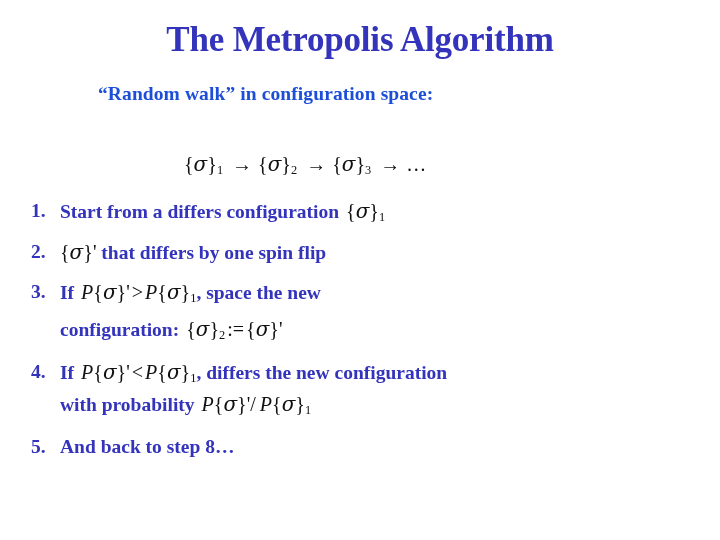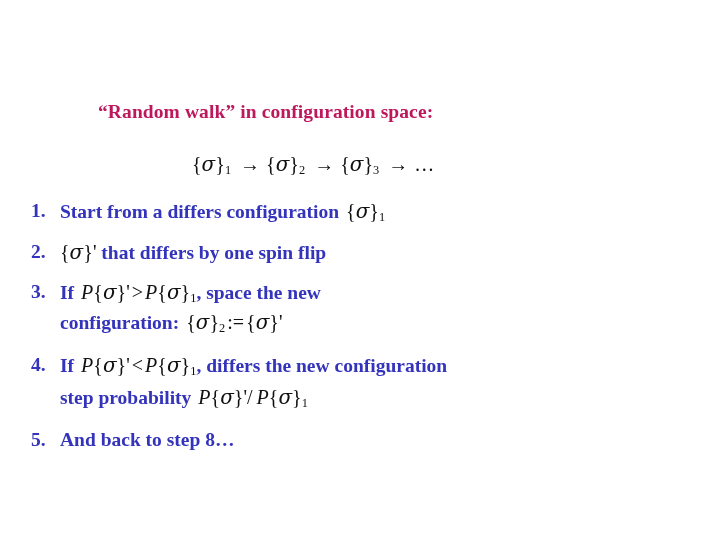--- a/index.html
+++ b/index.html
@@ -32,31 +32,31 @@
     font-weight: bold;
     color: #3333bb;
     letter-spacing: -0.2px;
     line-height: 1.05;
   }
 
   
   .subtitle {
     position: absolute;
     left: 98px;
-    top: 101px;
+    top: 83px;
     font-size: 19.5px;
     font-weight: bold;
-    color: #be185d;
+    color: #1d4ed8;
     letter-spacing: 0.1px;
   }
 
   
   .chain-eq {
     position: absolute;
-    left: 192px;
+    left: 184px;
     top: 152px;
     font-size: 21px;
     color: #111111;
     white-space: nowrap;
   }
 
   
   .steps {
     position: absolute;
     left: 0;
@@ -79,21 +79,21 @@
     top: 0;
     color: #3333bb;
     font-weight: bold;
     font-size: 19.5px;
   }
   .step .line {
     display: block;
     white-space: nowrap;
   }
   .step .line2 {
-    margin-top: 1px;
+    margin-top: 8px;
   }
 
   
   .math {
     color: #111111;
     font-weight: normal;
     font-family: "Liberation Serif", "DejaVu Serif", serif;
     font-size: 20px;
     white-space: nowrap;
   }
@@ -108,20 +108,21 @@
   .math .prime { font-style: normal; }
   .sp { display: inline-block; width: 7px; }
   .sp-sm { display: inline-block; width: 4px; }
   .it-j { font-style: italic; }
 </style>
 </head>
 <body>
 
 <div class="slide">
 
+  <div class="slide-title">The Metropolis Algorithm</div>
 
   <div class="subtitle">“Random walk” in configuration space:</div>
 
   <div class="chain-eq">
     <span class="math"><span>{</span><span class="sig">σ</span><span>}</span><sub>1</sub><span class="sp"></span><span class="op">→</span><span class="sp-sm"></span><span>{</span><span class="sig">σ</span><span>}</span><sub>2</sub><span class="sp"></span><span class="op">→</span><span class="sp-sm"></span><span>{</span><span class="sig">σ</span><span>}</span><sub>3</sub><span class="sp"></span><span class="op">→</span><span class="sp-sm"></span><span>…</span></span>
   </div>
 
   <div class="steps">
 
     <div class="step" style="margin-bottom:12px;">
@@ -136,21 +137,21 @@
 
     <div class="step" style="margin-bottom:14px;">
       <span class="num">3.</span>
       <span class="line"><span>If</span><span class="sp"></span><span class="math"><span class="it">P</span>{<span class="sig">σ</span>}<span class="prime">'</span><span class="op">&gt;</span><span class="it">P</span>{<span class="sig">σ</span>}<sub>1</sub></span><span>, space the new</span></span>
       <span class="line line2"><span>configuration:</span><span class="sp"></span><span class="math">{<span class="sig">σ</span>}<sub>2</sub><span class="op">:=</span>{<span class="sig">σ</span>}<span class="prime">'</span></span></span>
     </div>
 
     <div class="step" style="margin-bottom:14px;">
       <span class="num">4.</span>
       <span class="line"><span>If</span><span class="sp"></span><span class="math"><span class="it">P</span>{<span class="sig">σ</span>}<span class="prime">'</span><span class="op">&lt;</span><span class="it">P</span>{<span class="sig">σ</span>}<sub>1</sub></span><span>, differs the new configuration</span></span>
-      <span class="line line2" style="margin-top:4px;"><span>step probability</span><span class="sp"></span><span class="math"><span class="it">P</span>{<span class="sig">σ</span>}<span class="prime">'</span>/<span class="sp-sm"></span><span class="it">P</span>{<span class="sig">σ</span>}<sub>1</sub></span></span>
+      <span class="line line2" style="margin-top:4px;"><span>with probability</span><span class="sp"></span><span class="math"><span class="it">P</span>{<span class="sig">σ</span>}<span class="prime">'</span>/<span class="sp-sm"></span><span class="it">P</span>{<span class="sig">σ</span>}<sub>1</sub></span></span>
     </div>
 
     <div class="step" style="margin-top:8px;">
       <span class="num">5.</span>
       <span class="line"><span>And back to step 8…</span></span>
     </div>
 
   </div>
 </div>
 

